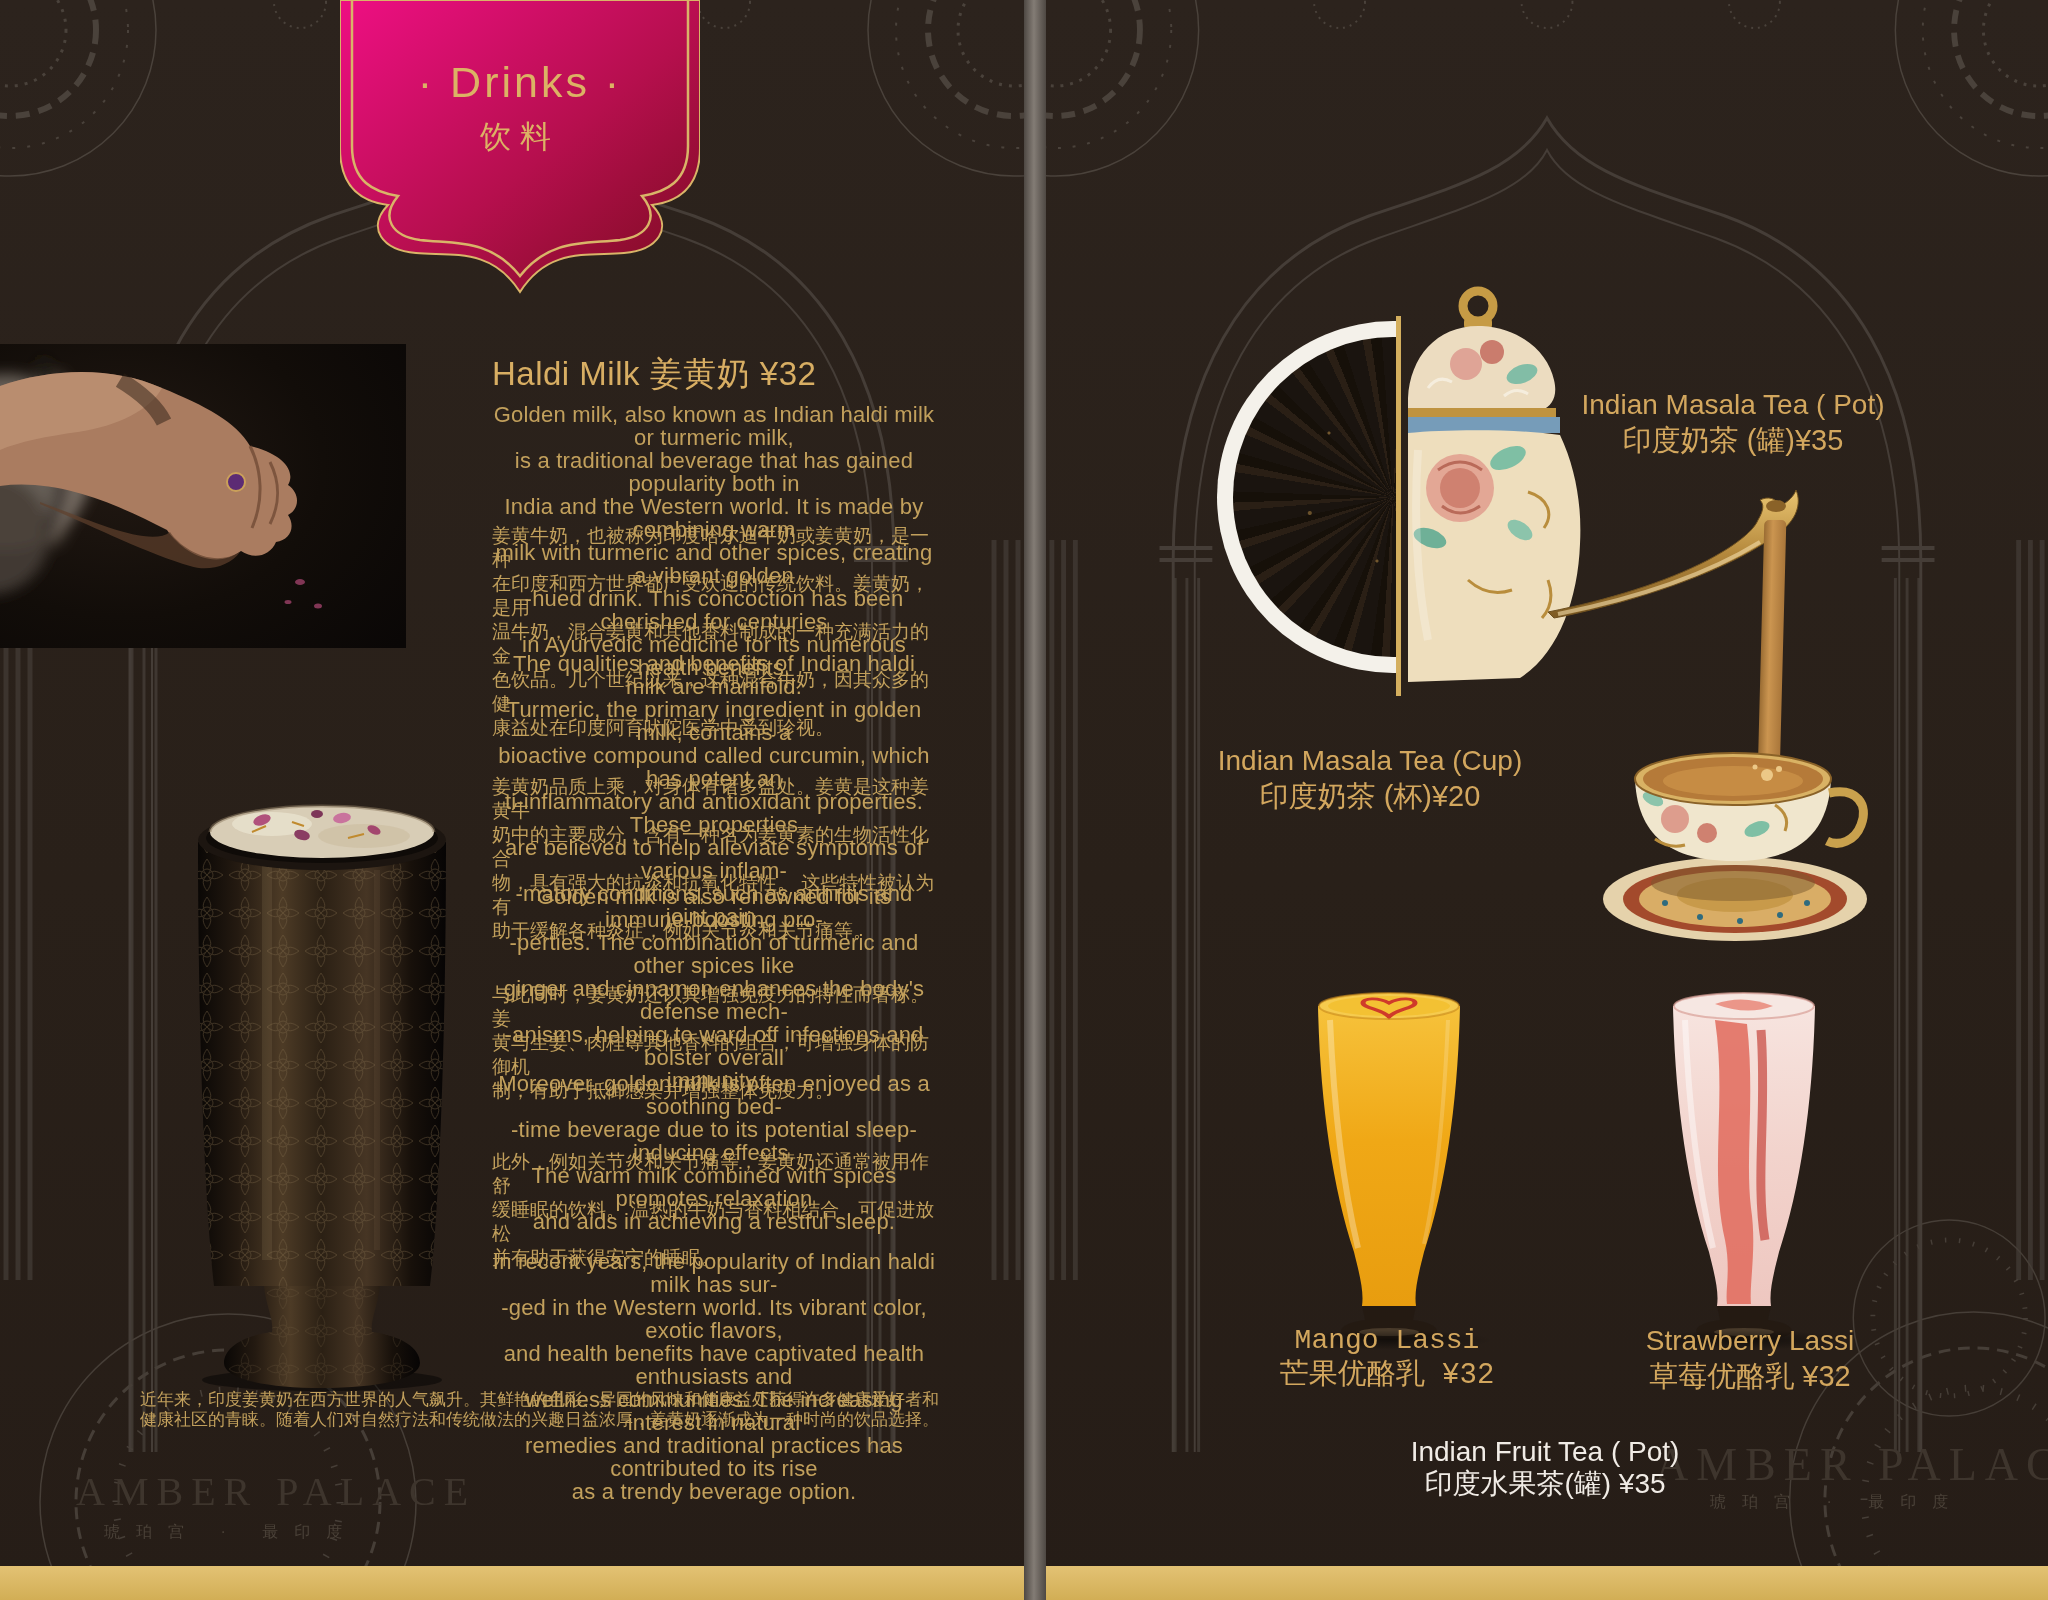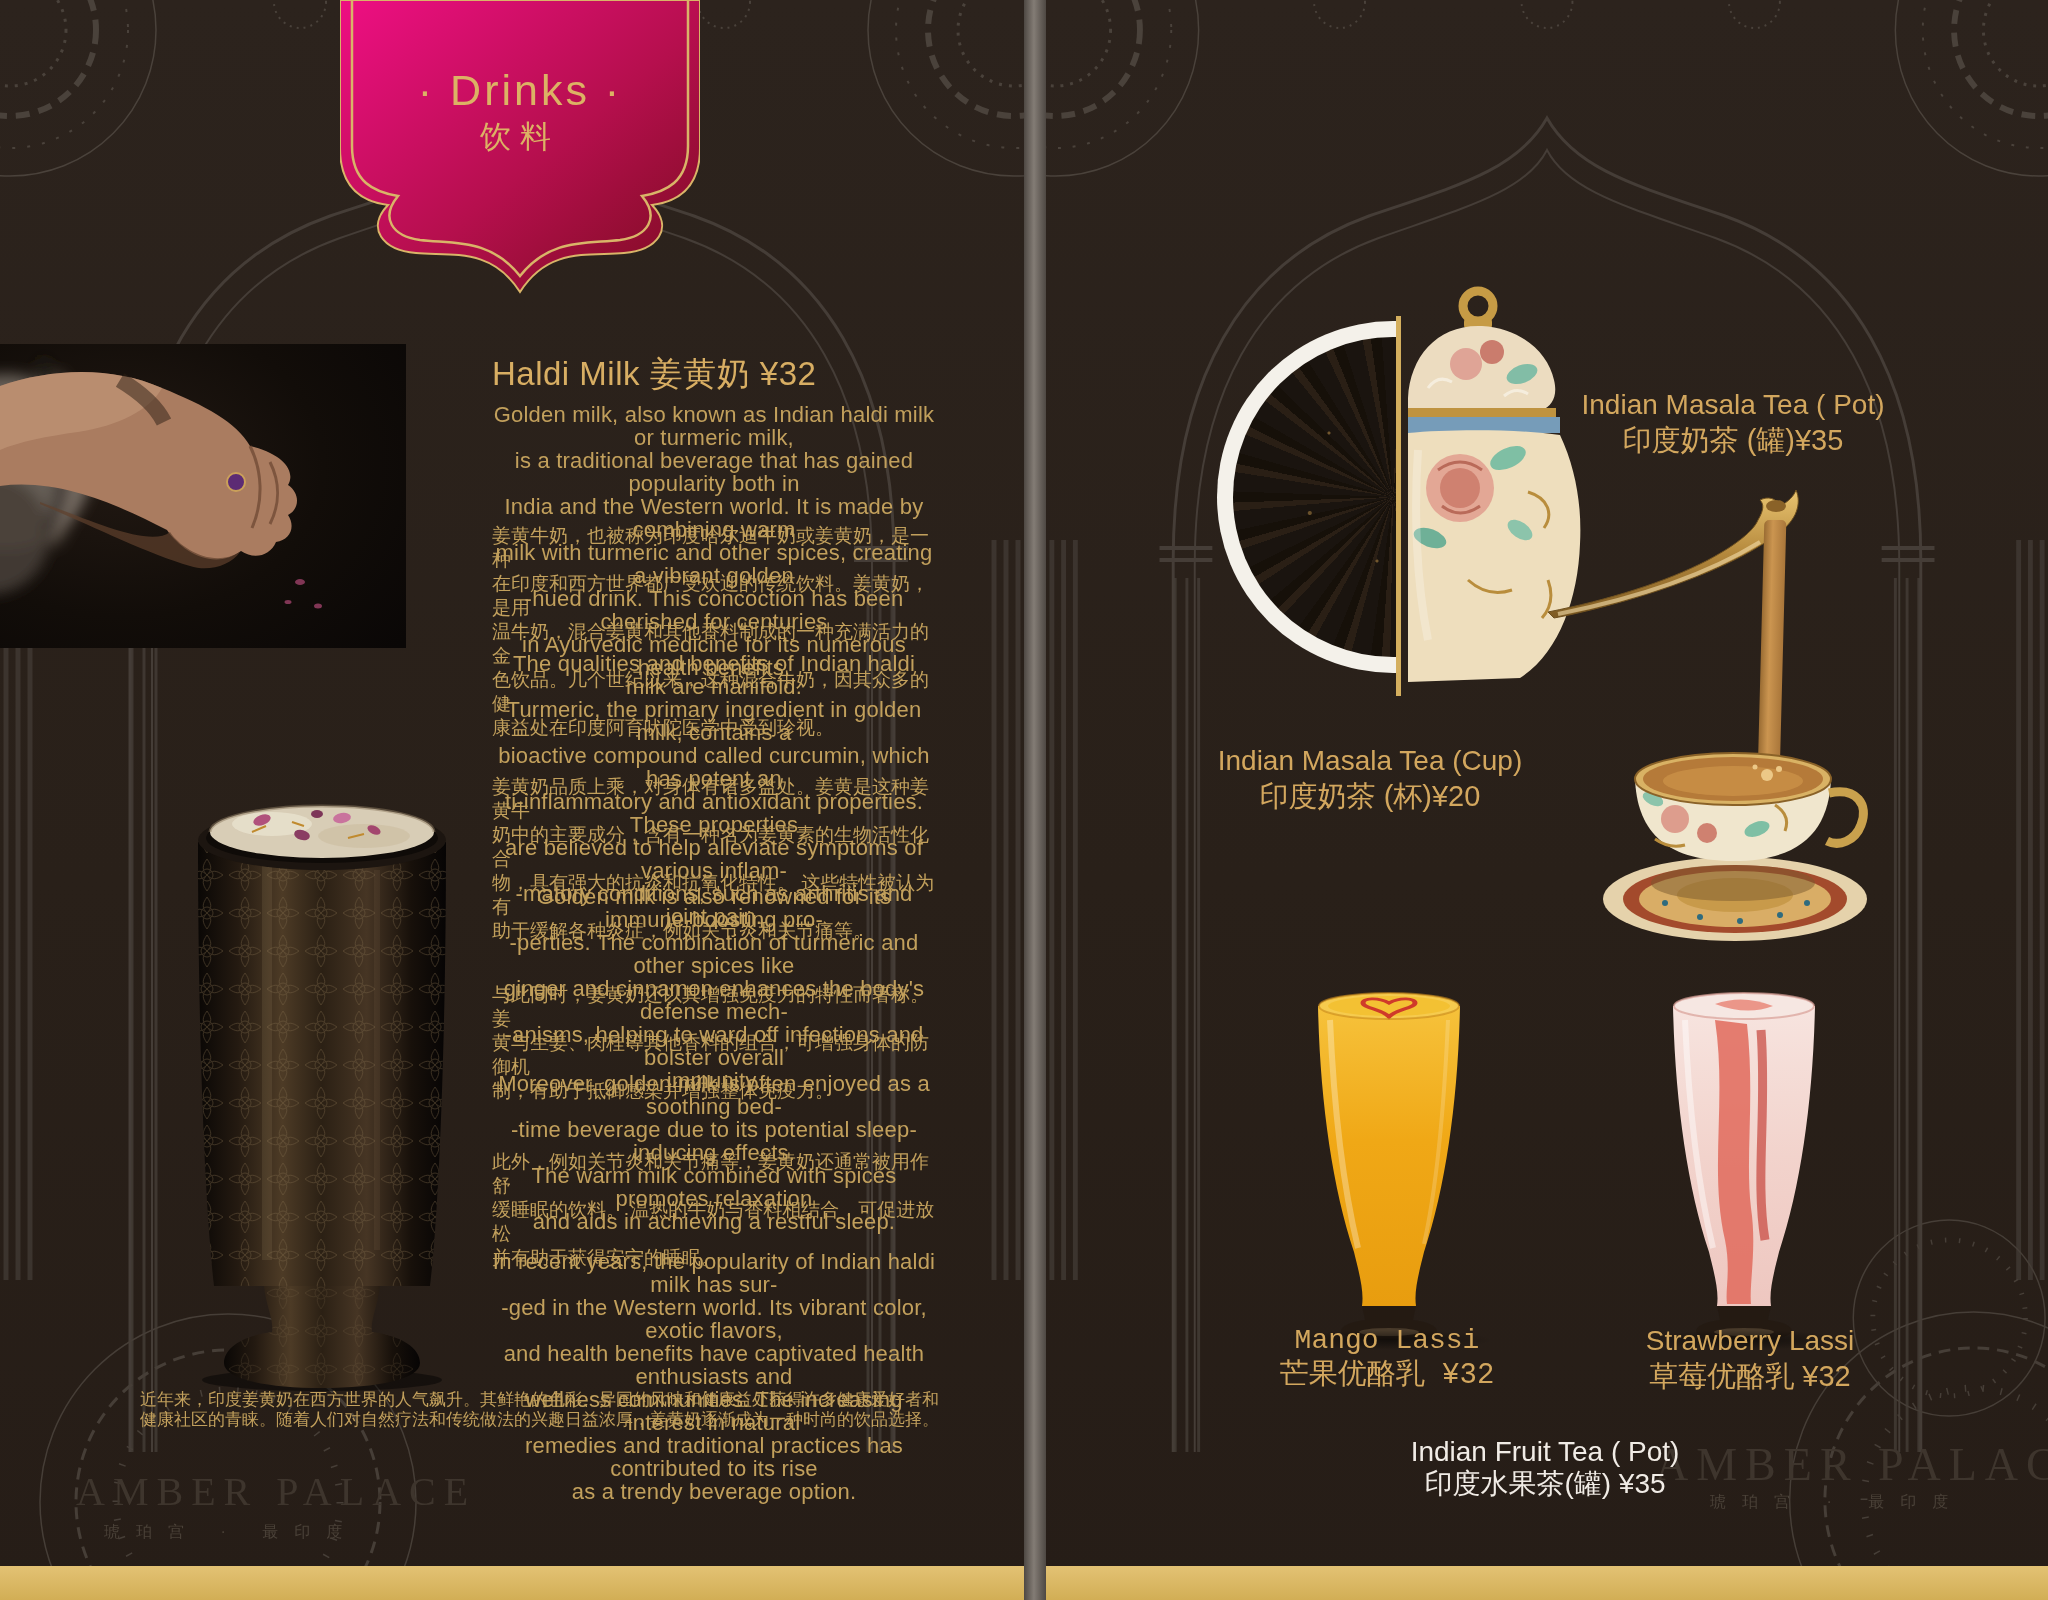--- a/index.html
+++ b/index.html
@@ -13,21 +13,21 @@
         background:linear-gradient(90deg,#4e4843,#837c75 45%,#4e4843);}
   .decor{position:absolute;inset:0;width:100%;height:100%;z-index:1;}
   .goldbar{position:absolute;left:0;top:1566px;width:100%;height:34px;z-index:2;
         background:linear-gradient(180deg,#e3c274,#d2ae55);}
   .photo{position:absolute;z-index:2;}
   .txt{position:absolute;z-index:3;}
 
   
   #banner-svg{position:absolute;left:340px;top:0;z-index:3;}
   .banner-title{left:340px;top:58px;width:360px;text-align:center;font-size:43px;
-        color:#dcb264;letter-spacing:3px;margin-top:8px;}
+        color:#dcb264;letter-spacing:3px;}
   .banner-sub{left:340px;top:116px;width:360px;text-align:center;font-size:31px;
         color:#dcb264;letter-spacing:9px;}
 
   
   .dish-title{left:492px;top:352px;font-size:33px;color:#d8ae63;letter-spacing:.5px;}
   .en-para{left:492px;width:444px;color:#c2a05c;font-size:22px;line-height:23px;
         white-space:pre-line;letter-spacing:.2px;text-align:center;}
   .zh-para{left:492px;width:448px;color:#c2a05c;font-size:19px;line-height:24px;
         white-space:pre-line;}
   .p0{top:403px}.p1{top:524px}.p2{top:652px}.p3{top:775px}.p4{top:885px}

